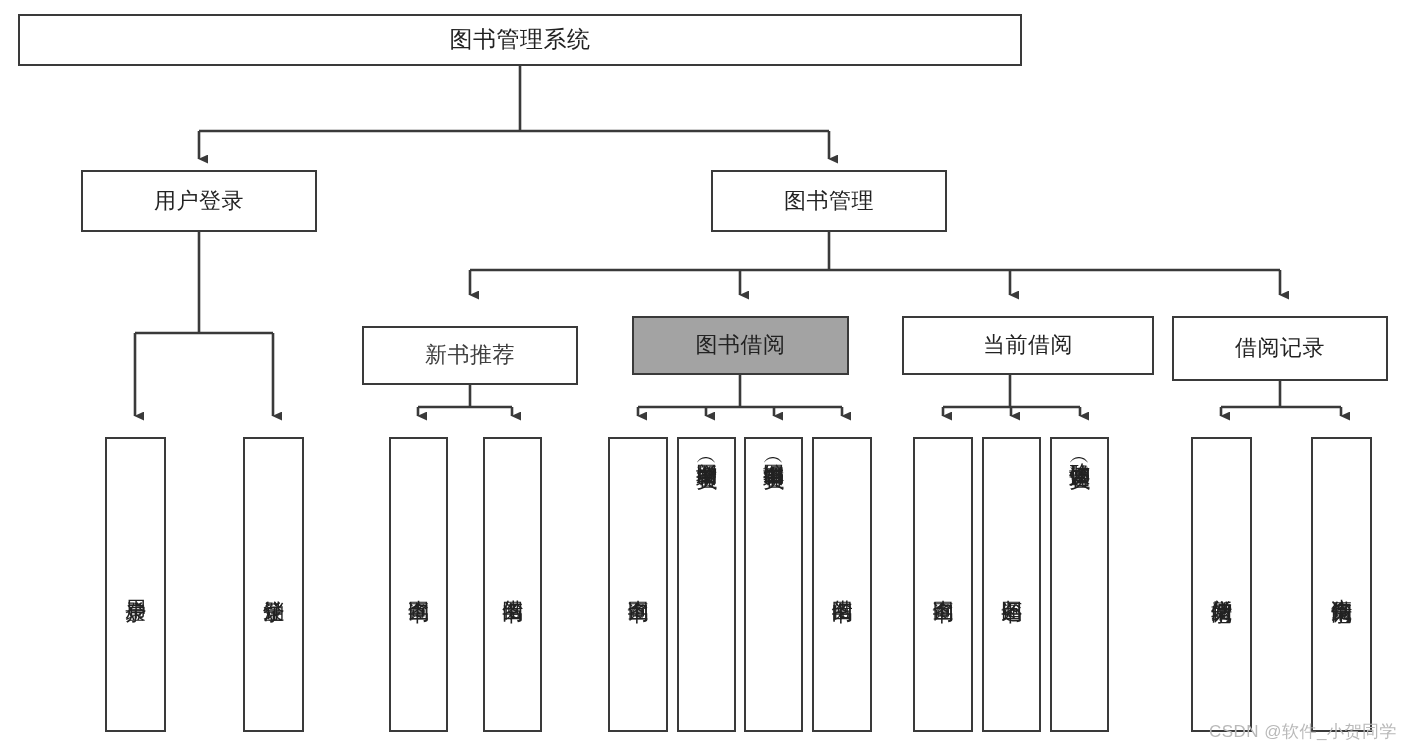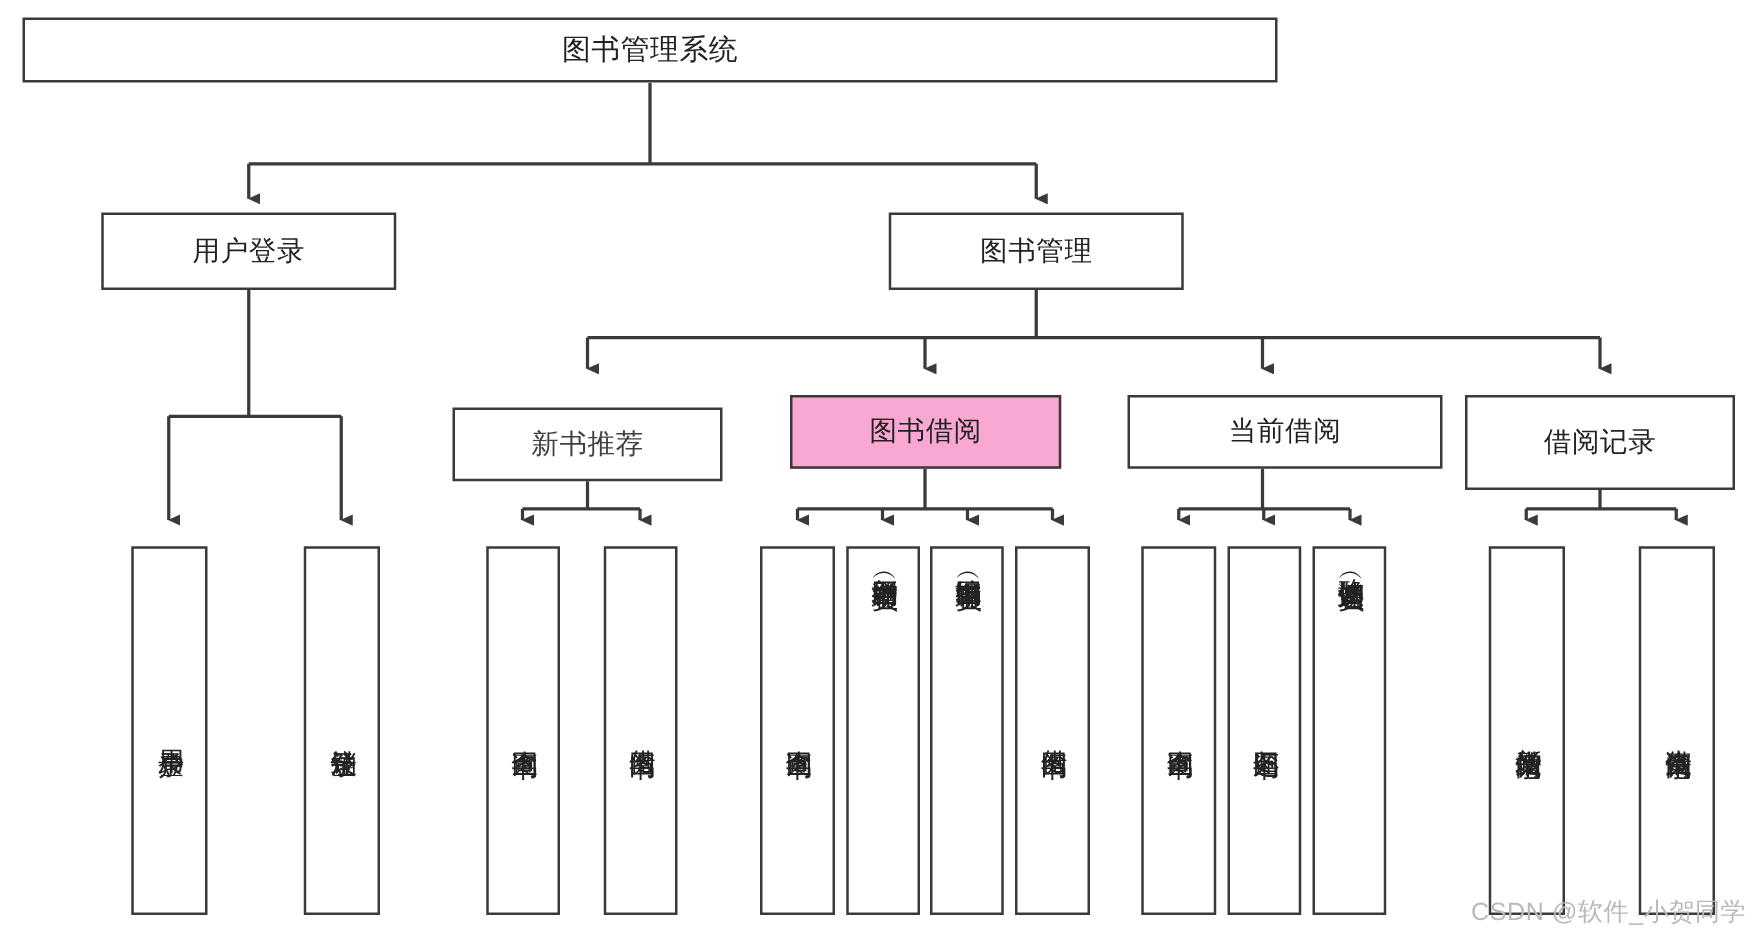--- a/index.html
+++ b/index.html
@@ -64,21 +64,21 @@
     align-items: flex-start;
   }
   .node.leaf.mid-text {
     align-items: center;
     padding-top: 0;
   }
   #watermark {
     position: absolute;
     right: 8px;
     bottom: 4px;
-    font-size: 20px;
+    font-size: 17px;
     color: #b9b9b9;
     white-space: nowrap;
     letter-spacing: 0.5px;
   }
 </style>
 </head>
 <body>
 
 <div id="stage" style="background: rgb(255, 255, 255);">
 
@@ -139,27 +139,27 @@
   <div class="node horiz" id="n-l2-0" style="left: 81px; top: 170px; width: 236px; height: 62px; border-color: rgb(58, 58, 58); background: rgb(255, 255, 255); color: rgb(34, 34, 34);">
     <span class="label">用户登录</span>
   </div>
   <div class="node horiz" id="n-l2-1" style="left: 711px; top: 170px; width: 236px; height: 62px; border-color: rgb(58, 58, 58); background: rgb(255, 255, 255); color: rgb(34, 34, 34);">
     <span class="label">图书管理</span>
   </div>
 
   <div class="node horiz" id="n-l3-0" style="left: 362px; top: 326px; width: 216px; height: 59px; border-color: rgb(58, 58, 58); background: rgb(255, 255, 255); color: #404040;">
     <span class="label">新书推荐</span>
   </div>
-  <div class="node horiz" id="n-l3-1" style="left: 632px; top: 316px; width: 217px; height: 59px; border-color: rgb(58, 58, 58); background: #f9a8d4; color: rgb(34, 34, 34);">
+  <div class="node horiz" id="n-l3-1" style="left: 632px; top: 316px; width: 217px; height: 59px; border-color: rgb(58, 58, 58); background: #a3a3a3; color: rgb(34, 34, 34);">
     <span class="label">图书借阅</span>
   </div>
   <div class="node horiz" id="n-l3-2" style="left: 902px; top: 316px; width: 252px; height: 59px; border-color: rgb(58, 58, 58); background: rgb(255, 255, 255); color: rgb(34, 34, 34);">
     <span class="label">当前借阅</span>
   </div>
-  <div class="node horiz" id="n-l3-3" style="left: 1172px; top: 316px; width: 216px; height: 76px; border-color: rgb(58, 58, 58); background: rgb(255, 255, 255); color: rgb(34, 34, 34);">
+  <div class="node horiz" id="n-l3-3" style="left: 1172px; top: 316px; width: 216px; height: 65px; border-color: rgb(58, 58, 58); background: rgb(255, 255, 255); color: rgb(34, 34, 34);">
     <span class="label">借阅记录</span>
   </div>
 
   <div class="node leaf mid-text" id="n-lf-0" style="left: 105px; top: 437px; width: 61px; height: 295px; border-color: rgb(58, 58, 58); background: rgb(255, 255, 255); color: rgb(34, 34, 34);">
     <span class="label">用户登录</span>
   </div>
   <div class="node leaf mid-text" id="n-lf-1" style="left: 243px; top: 437px; width: 61px; height: 295px; border-color: rgb(58, 58, 58); background: rgb(255, 255, 255); color: rgb(34, 34, 34);">
     <span class="label">注销登录</span>
   </div>
   <div class="node leaf mid-text" id="n-lf-2" style="left: 389px; top: 437px; width: 59px; height: 295px; border-color: rgb(58, 58, 58); background: rgb(255, 255, 255); color: rgb(34, 34, 34);">

